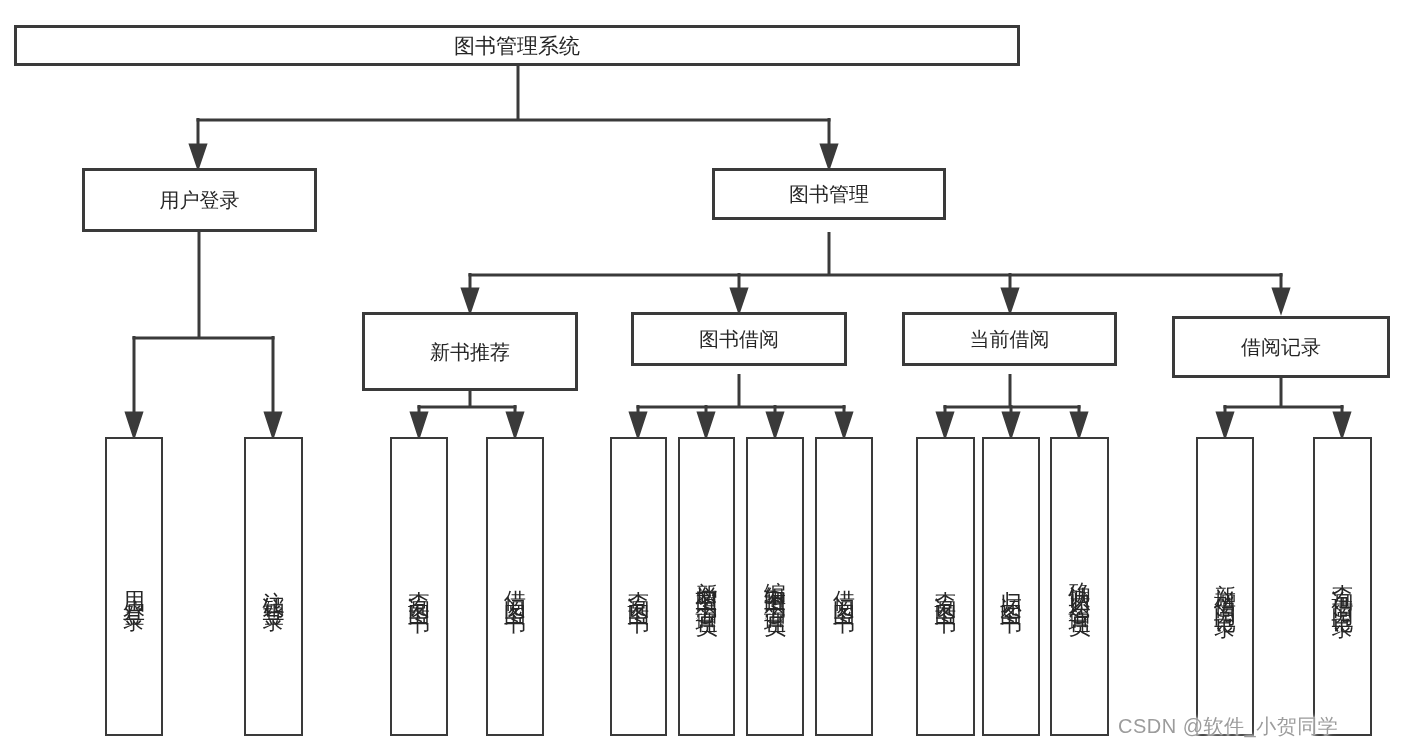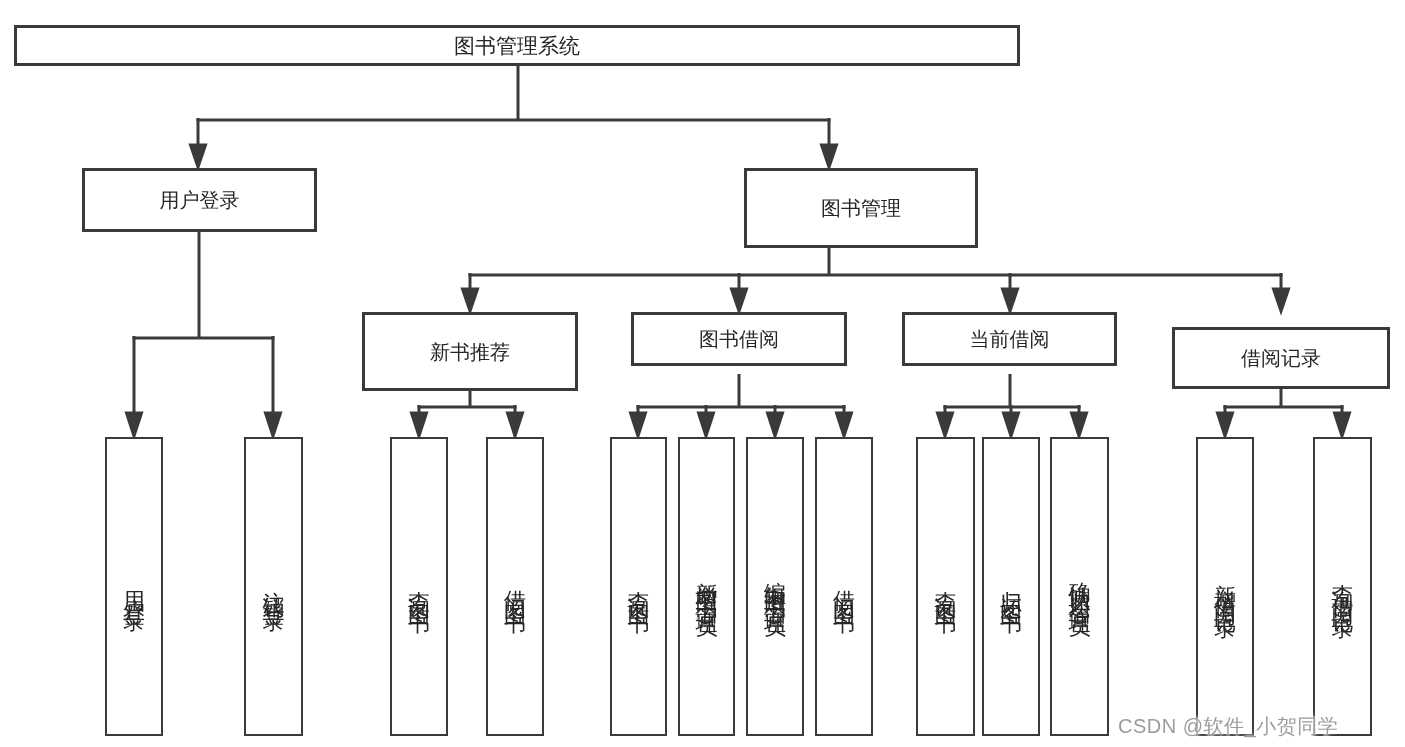--- a/index.html
+++ b/index.html
@@ -138,26 +138,26 @@
         <polygon points="1225,436 1217.5,413 1232.5,413"></polygon>
         <line x1="1342" y1="405" x2="1342" y2="418"></line>
         <polygon points="1342,436 1334.5,413 1349.5,413"></polygon>
       </g>
     </g>
   </svg>
 
   <div class="node root" style="left:14px; top:25px; width:1006px; height:41px;">图书管理系统</div>
 
   <div class="node" style="left:82px; top:168px; width:235px; height:64px;">用户登录</div>
-  <div class="node" style="left:744px; top:168px; width:234px; height:80px;">图书管理</div>
+  <div class="node" style="left:712px; top:168px; width:234px; height:52px;">图书管理</div>
 
   <div class="node" style="left:362px; top:312px; width:216px; height:79px;">新书推荐</div>
   <div class="node" style="left:631px; top:312px; width:216px; height:54px;">图书借阅</div>
   <div class="node" style="left:902px; top:312px; width:215px; height:54px;">当前借阅</div>
-  <div class="node" style="left:1172px; top:327px; width:218px; height:62px;">借阅记录</div>
+  <div class="node" style="left:1172px; top:316px; width:218px; height:62px;">借阅记录</div>
 
   <div class="node leaf" style="left:105px; top:437px; width:58px; height:299px;">用户登录</div>
   <div class="node leaf" style="left:244px; top:437px; width:59px; height:299px;">注销登录</div>
 
   <div class="node leaf" style="left:390px; top:437px; width:58px; height:299px;">查询图书</div>
   <div class="node leaf" style="left:486px; top:437px; width:58px; height:299px;">借阅图书</div>
 
   <div class="node leaf" style="left:610px; top:437px; width:57px; height:299px;">查询图书</div>
   <div class="node leaf" style="left:678px; top:437px; width:57px; height:299px; letter-spacing:5px;">新增图书（管理员）</div>
   <div class="node leaf" style="left:746px; top:437px; width:58px; height:299px; letter-spacing:5px;">编辑图书（管理员）</div>

